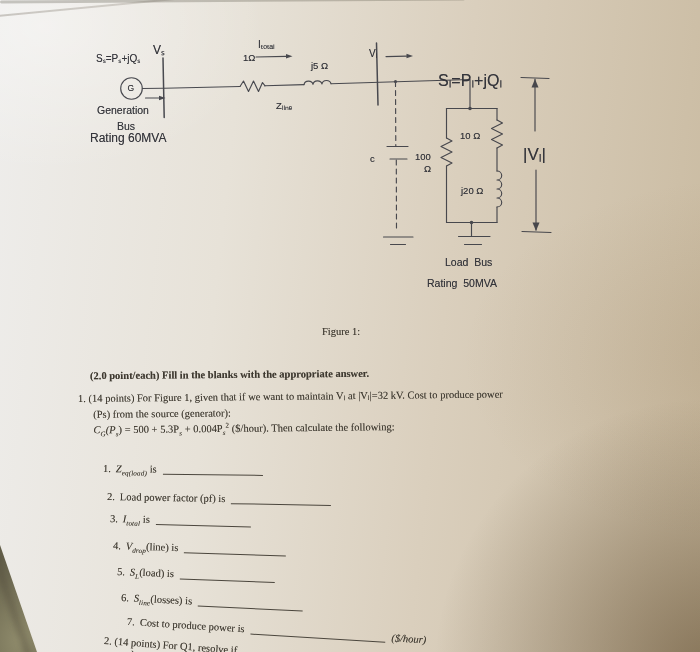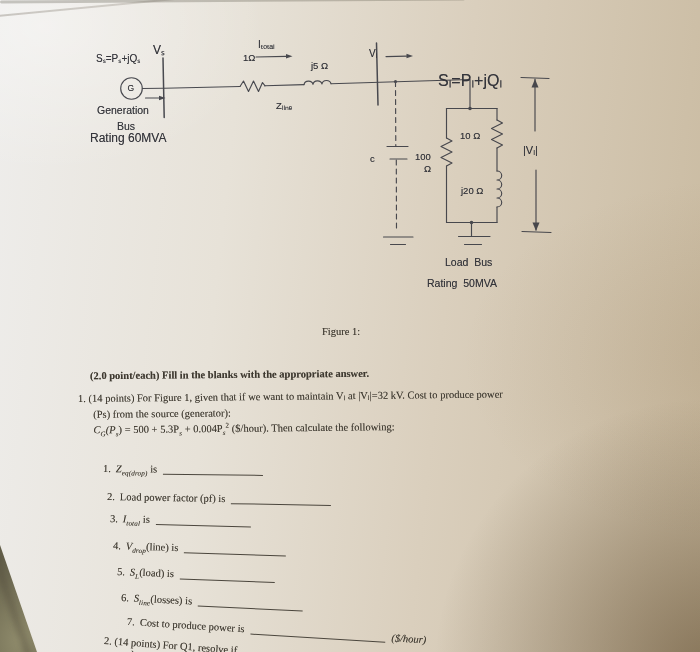--- a/index.html
+++ b/index.html
@@ -152,37 +152,37 @@
 <span class="clabel" style="left:97px;top:104px;font-size:10.5px">Generation</span>
 <span class="clabel" style="left:117px;top:119.5px;font-size:10.5px">Bus</span>
 <span class="clabel" style="left:90px;top:131px;font-size:12px">Rating 60MVA</span>
 <span class="clabel" style="left:369px;top:46px;font-size:10px">Vₗ</span>
 <span class="clabel" style="left:438px;top:69px;font-size:16px">Sₗ=Pₗ+jQₗ</span>
 <span class="clabel" style="left:370px;top:153px">c</span>
 <span class="clabel" style="left:460px;top:130px">10 Ω</span>
 <span class="clabel" style="left:415px;top:151px">100</span>
 <span class="clabel" style="left:424px;top:163px">Ω</span>
 <span class="clabel" style="left:461px;top:185px">j20 Ω</span>
-<span class="clabel" style="left:523px;top:142px;font-size:11px">|Vₗ|</span>
+<span class="clabel" style="left:523px;top:142px;font-size:17px">|Vₗ|</span>
 <span class="clabel" style="left:445px;top:256px;font-size:10.5px;word-spacing:3px">Load Bus</span>
 <span class="clabel" style="left:427px;top:277px;font-size:10.5px;word-spacing:3px">Rating 50MVA</span>
 
 <span class="serif" style="left:322px;top:326px">Figure 1:</span>
 <span class="serif bold" style="left:90px;top:369px;transform:rotate(-0.5deg)">(2.0 point/each) Fill in the blanks with the appropriate answer.</span>
 
 <div class="serif q1block" style="left:78px;top:391px">
   <span>1. (14 points) For Figure 1, given that if we want to maintain Vₗ at |Vₗ|=32 kV. Cost to produce power</span>
   <span class="cont">(Ps) from the source (generator):</span>
   <span class="cont">
     <span class="mvar">C</span><sub>G</sub><span class="mvar">(P</span><sub>s</sub><span>) = 500 + 5.3P</span><sub>s</sub><span> + 0.004P</span><sub>s</sub><sup>2</sup><span> ($/hour). Then calculate the following:</span>
   </span>
 </div>
 
 <div class="bitem" style="left:103px;top:463px;transform:rotate(0.7deg)">
-  <span class="num">1.</span><span></span><span class="mvar">Z</span><sub>eq(drop)</sub><span> is</span><span class="blank-line" style="width:100px"></span>
+  <span class="num">1.</span><span></span><span class="mvar">Z</span><sub>eq(load)</sub><span> is</span><span class="blank-line" style="width:100px"></span>
 </div>
 <div class="bitem" style="left:107px;top:491px;transform:rotate(1deg)">
   <span class="num">2.</span><span>Load power factor (pf) is</span><span class="blank-line" style="width:100px"></span>
 </div>
 <div class="bitem" style="left:110px;top:513px;transform:rotate(1.4deg)">
   <span class="num">3.</span><span class="mvar">I</span><sub>total</sub><span> is</span><span class="blank-line" style="width:95px"></span>
 </div>
 <div class="bitem" style="left:113px;top:540px;transform:rotate(1.8deg)">
   <span class="num">4.</span><span class="mvar">V</span><sub>drop</sub><span>(line) is</span><span class="blank-line" style="width:102px"></span>
 </div>

